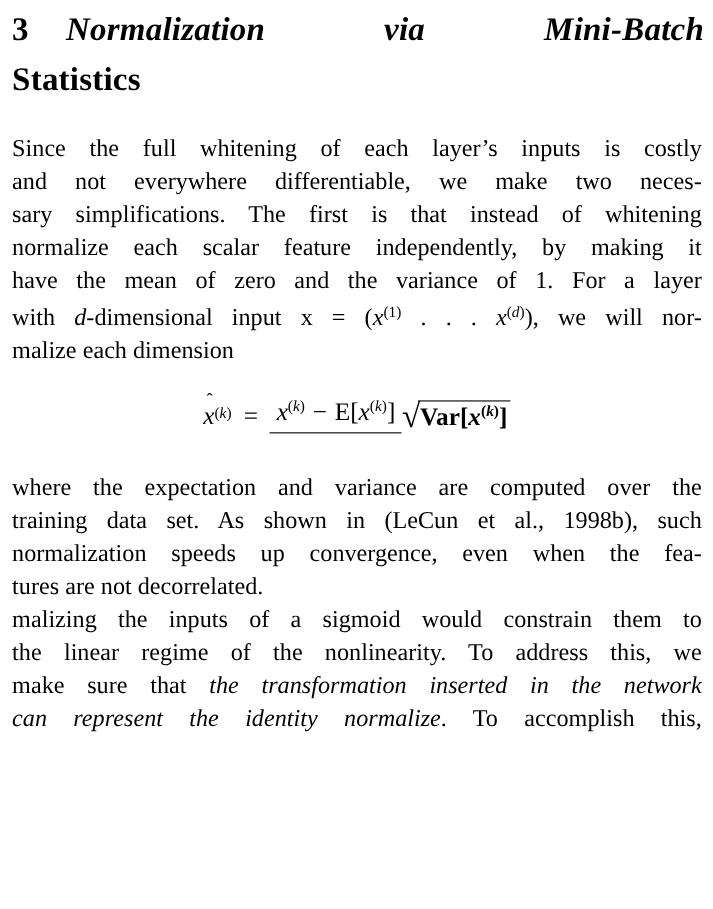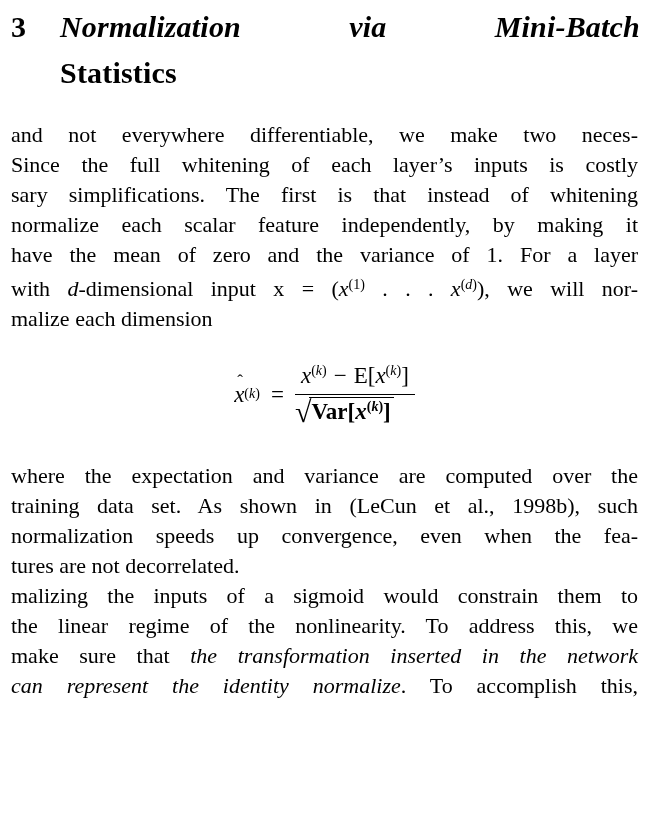--- a/index.html
+++ b/index.html
@@ -21,21 +21,21 @@
     position: absolute;
     top: 6px; left: 11px;
     width: 629px;
     font-weight: 700;
     font-size: 30px;
     letter-spacing: 0.2px;
   }
   .h-line1 { display: flex; line-height: 42px; }
   .h-num { width: 49px; flex: 0 0 49px; }
   .h-rest { flex: 1; display: flex; justify-content: space-between; font-style: italic; }
-  .h-line2 { margin-left: 49px; line-height: 42px; margin-top: 4px; }
+  .h-line2 { line-height: 42px; margin-top: 4px; }
 
   
   .bodytext {
     position: absolute;
     top: 120px; left: 11px;
     width: 627px;
     font-size: 22px;
     line-height: 30px;
   }
   .line {
@@ -72,22 +72,22 @@
   }
   .msup {
     font-size: 14px;
     vertical-align: 8px;
     letter-spacing: 0;
   }
   .eq { margin: 0 11px; }
   .mo { margin: 0 7px; }
   .frac {
     display: inline-flex;
-    flex-direction: column;
-    align-items: flex-start;
+    flex-direction: row;
+    align-items: flex-end;
   }
   .num {
     border-bottom: 1.7px solid #000;
     padding: 0 6px 4px 6px;
   }
   .den {
     display: inline-flex;
     align-items: flex-start;
     padding-top: 2px;
   }
@@ -119,22 +119,22 @@
           <span>via</span>
           <span>Mini-Batch</span>
         </span>
     </div>
     <div class="h-line2">Statistics</div>
   </header>
 
   <section class="bodytext">
 
     <div class="para">
+      <div class="line">Since the full whitening of each layer’s inputs is costly</div>
       <div class="line">and not everywhere differentiable, we make two neces-</div>
-      <div class="line">Since the full whitening of each layer’s inputs is costly</div>
       <div class="line">sary simplifications. The first is that instead of whitening</div>
       <div class="line">normalize each scalar feature independently, by making it</div>
       <div class="line">have the mean of zero and the variance of 1. For a layer</div>
       <div class="line"><span>with </span><span class="mi">d</span><span>-dimensional input x = (</span><span class="mi">x</span><sup class="isup"><span>(</span><span>1</span><span>)</span></sup><span> . . . </span><span class="mi">x</span><sup class="isup"><span>(</span><span class="mi">d</span><span>)</span></sup><span>), we will nor-</span></div>
       <div class="line lastline">malize each dimension</div>
     </div>
 
     <div class="formula">
       <span class="lhs"><span>x</span><span class="hat">ˆ</span></span>
         <sup class="msup"><span>(</span><span class="mi">k</span><span>)</span></sup>

